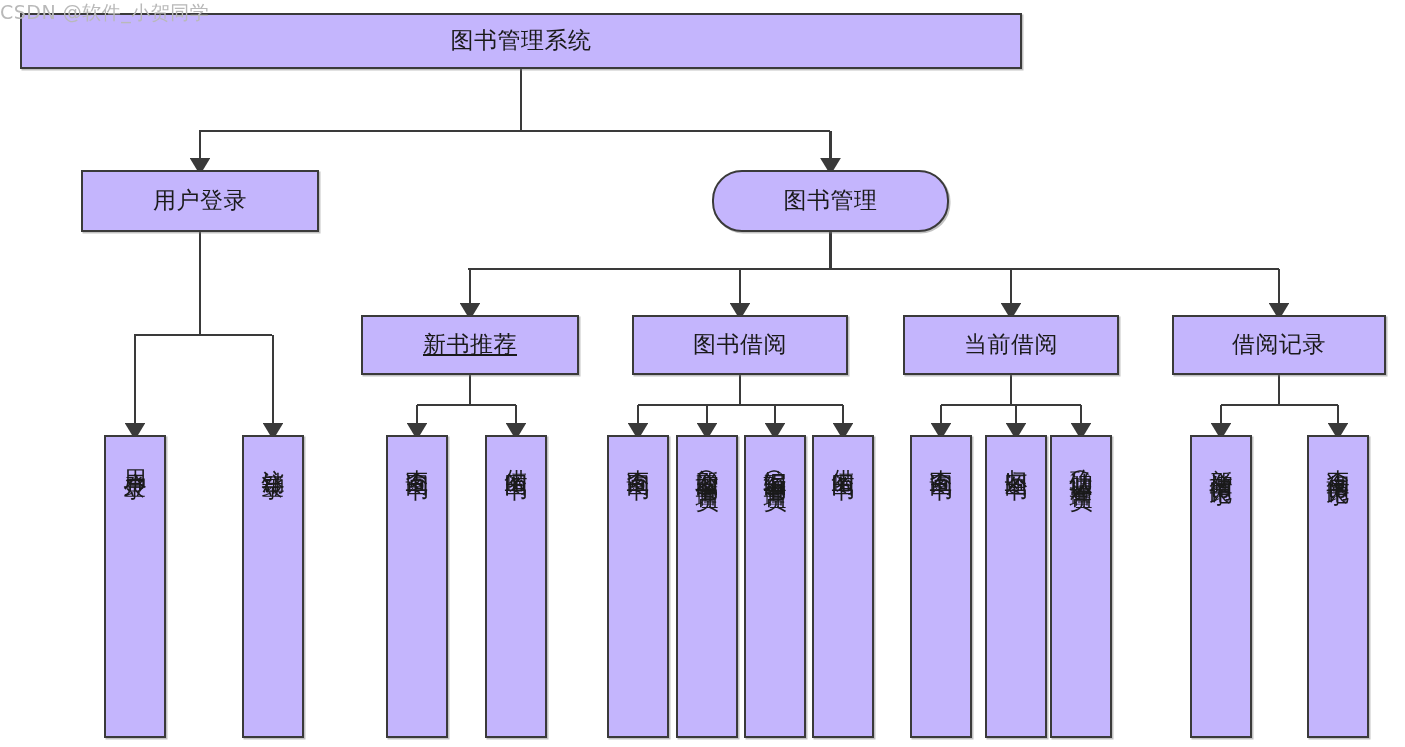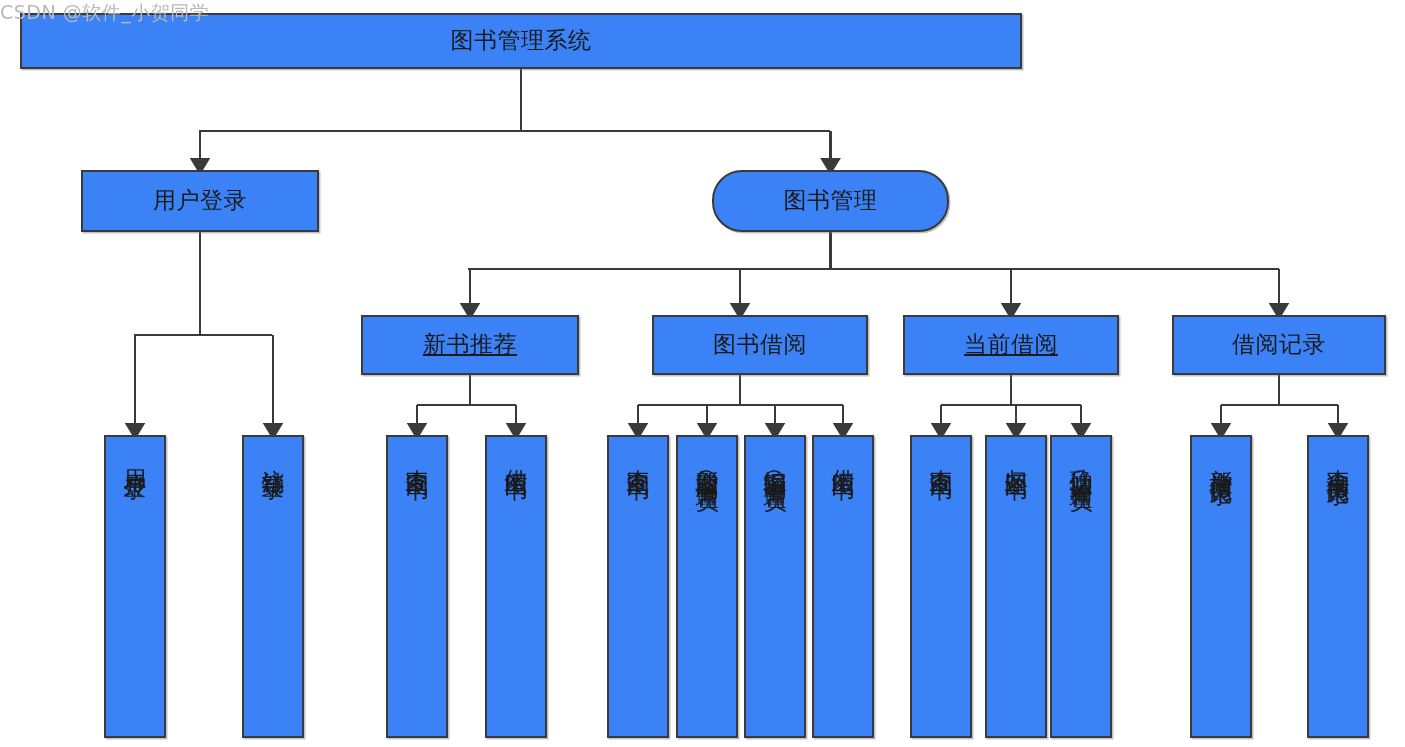--- a/index.html
+++ b/index.html
@@ -22,21 +22,21 @@
     position: absolute;
     left: 0;
     top: 0;
     width: 1405px;
     height: 747px;
   }
   .node {
     position: absolute;
     box-sizing: border-box;
     border: 2.2px solid #3a3a3a;
-    background: #3b82f6;
+    background: #c4b5fd;
     color: #1a1a1a;
     display: flex;
     align-items: center;
     justify-content: center;
     text-align: center;
     box-shadow: 1.5px 1.5px 0 rgba(120,120,120,0.45);
     z-index: 2;
   }
   .node .lbl {
     display: block;
@@ -121,24 +121,24 @@
     </div>
     <div class="node h" style="left: 81px; top: 170px; width: 238px; height: 62px;">
       <span class="lbl">用户登录</span>
     </div>
     <div class="node h" style="left: 712px; top: 170px; width: 237px; height: 62px; border-radius: 30px;">
       <span class="lbl">图书管理</span>
     </div>
     <div class="node h" style="left: 361px; top: 315px; width: 218px; height: 60px; text-decoration: underline;">
       <span class="lbl">新书推荐</span>
     </div>
-    <div class="node h" style="left: 652px; top: 315px; width: 216px; height: 60px;">
+    <div class="node h" style="left: 632px; top: 315px; width: 216px; height: 60px;">
       <span class="lbl">图书借阅</span>
     </div>
-    <div class="node h" style="left: 903px; top: 315px; width: 216px; height: 60px; text-decoration: underline;">
+    <div class="node h" style="left: 903px; top: 315px; width: 216px; height: 60px;">
       <span class="lbl">当前借阅</span>
     </div>
     <div class="node h" style="left: 1172px; top: 315px; width: 214px; height: 60px; align-items: center;">
       <span class="lbl">借阅记录</span>
     </div>
     <div class="node v" style="left: 104px; top: 435px; width: 62px; height: 303px;">
       <span class="lbl">用户登录</span>
     </div>
     <div class="node v" style="left: 242px; top: 435px; width: 62px; height: 303px;">
       <span class="lbl">注销登录</span>

